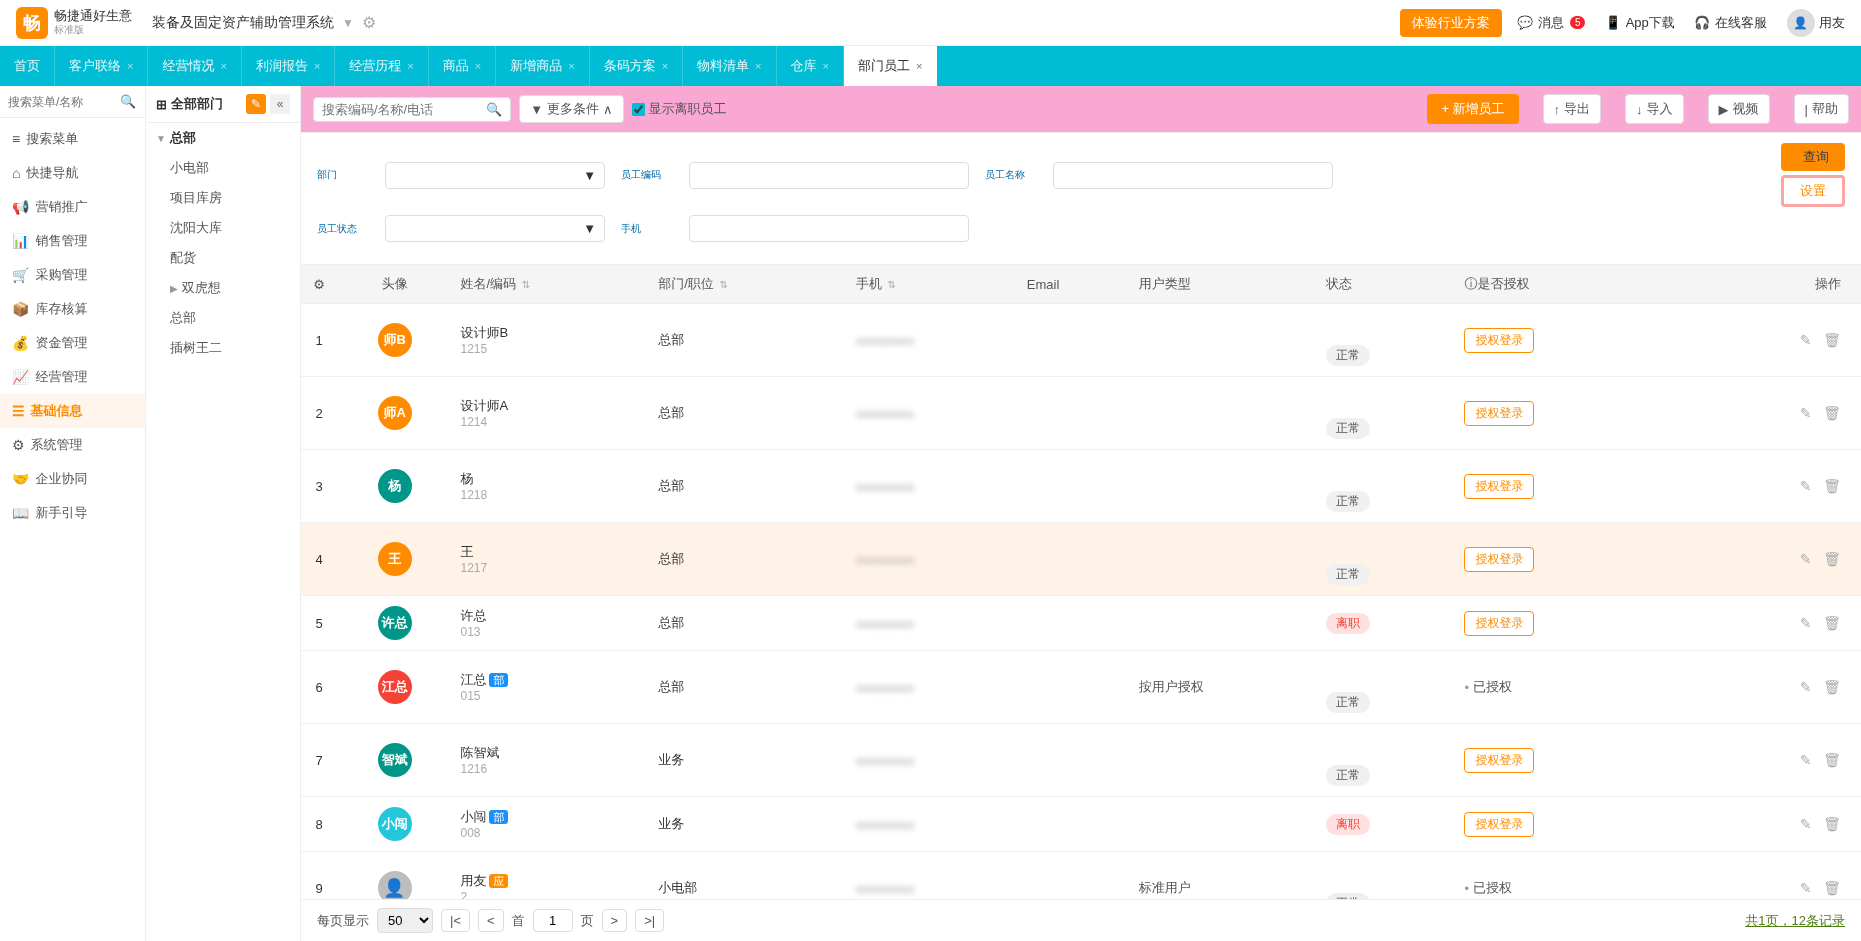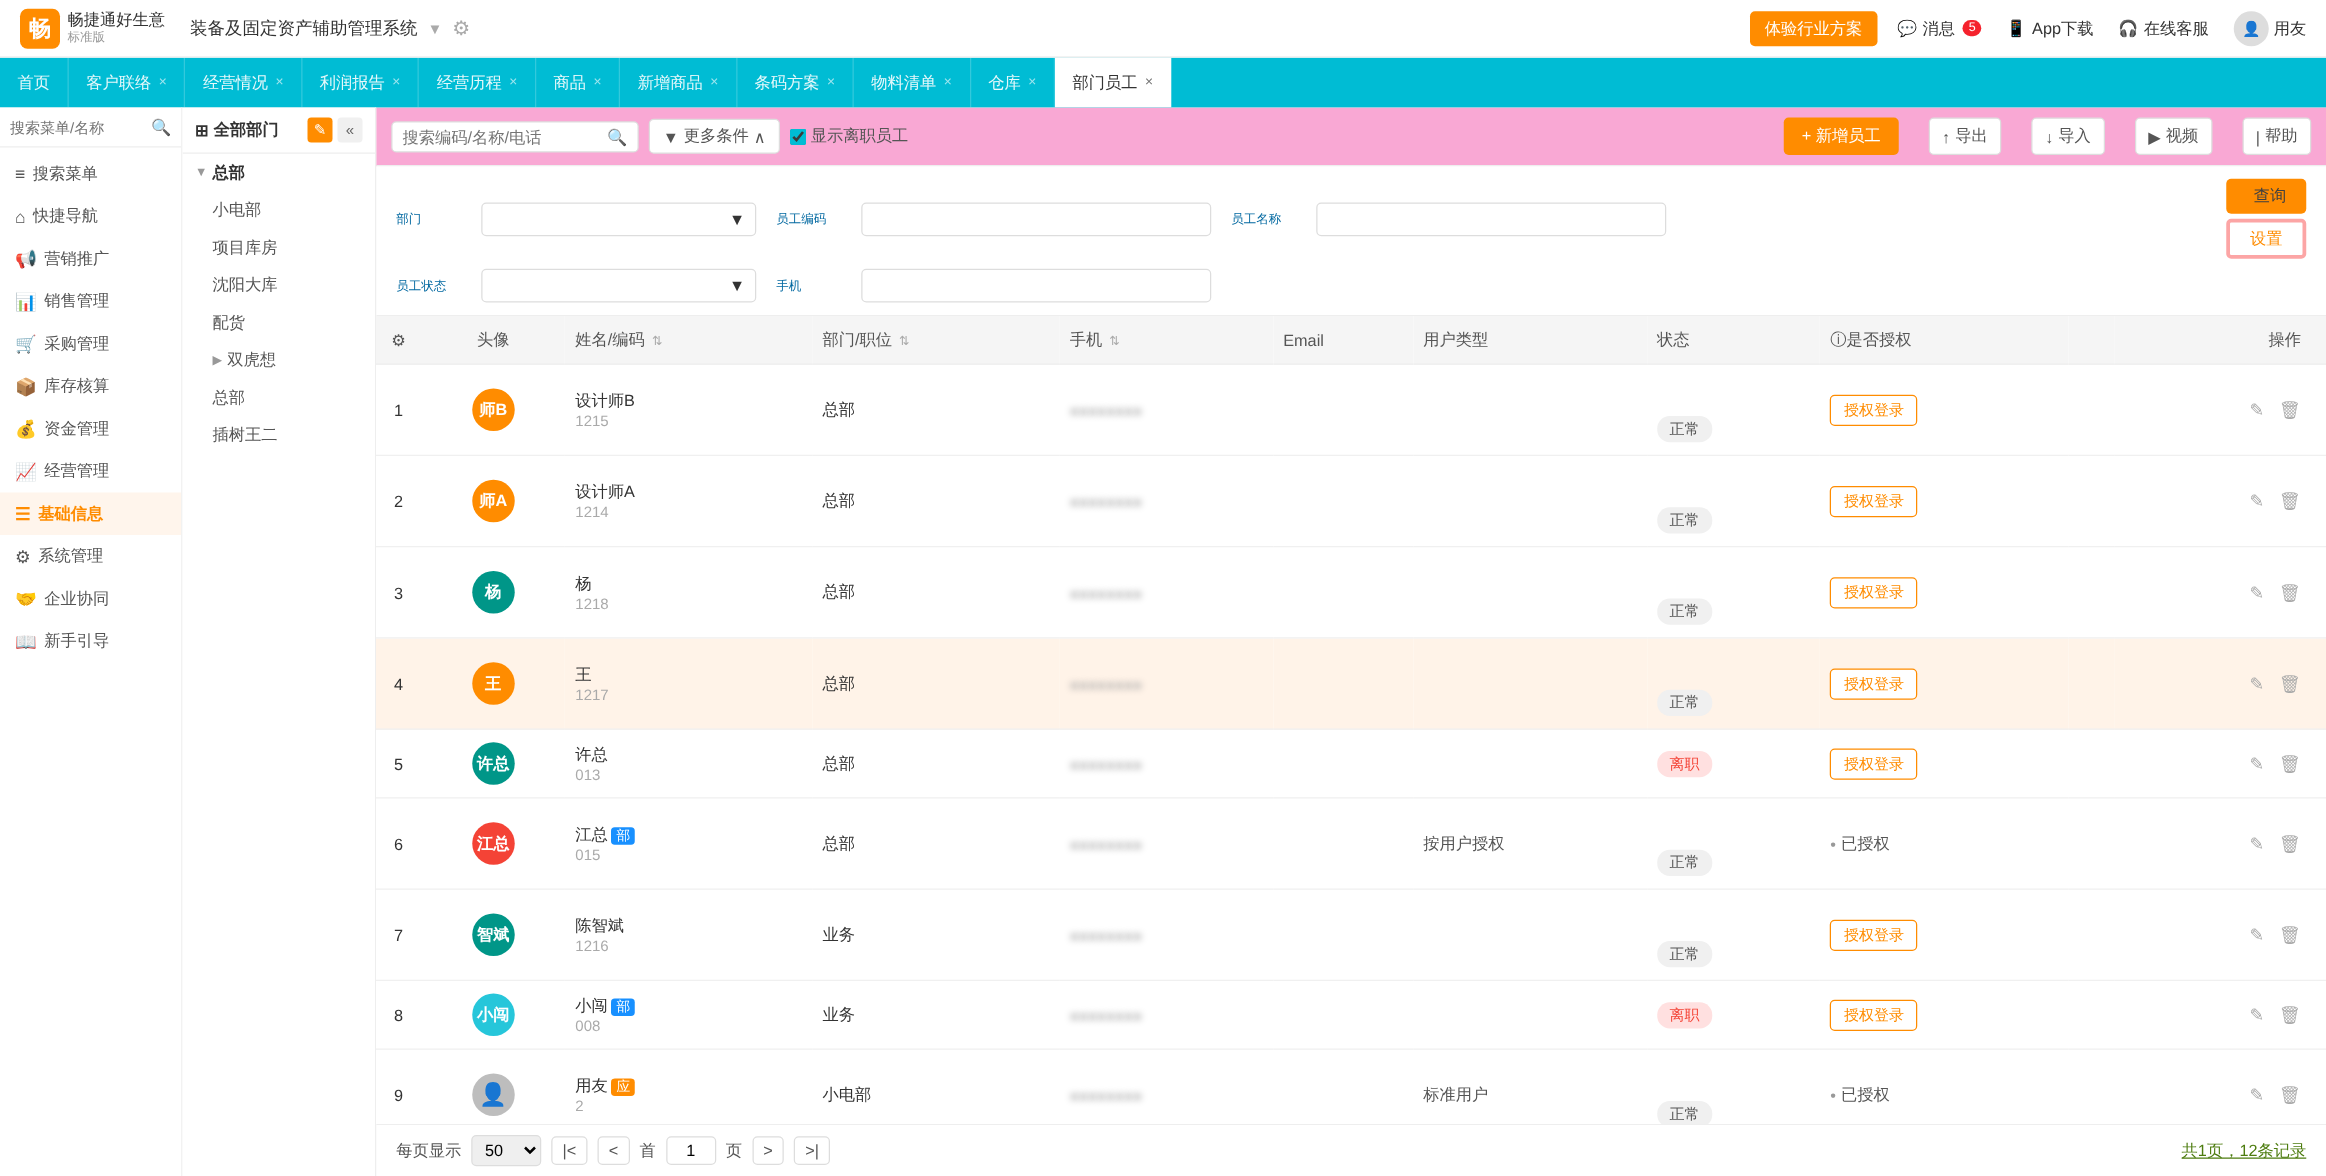--- a/index.html
+++ b/index.html
@@ -199,21 +199,21 @@
     
     .filter-panel {
       background: #fff;
       padding: 10px 16px;
       border-bottom: 1px solid #eee;
     }
     .filter-row {
       display: flex; align-items: center; gap: 16px;
       margin-bottom: 8px;
     }
-    .filter-row:last-child { margin-bottom: 0; }
+    .filter-row:last-child { margin-bottom: 12px; }
     .filter-item {
       display: flex; align-items: center; gap: 8px;
       min-width: 280px;
     }
     .filter-label { color: #0369a1; font-size: 10px; min-width: 60px; }
     .filter-select {
       flex: 1; border: 1px solid #ddd; border-radius: 4px;
       padding: 5px 8px; font-size: 13px; outline: none;
       display: flex; align-items: center; justify-content: space-between;
       cursor: pointer; background: #fff; min-width: 180px;

